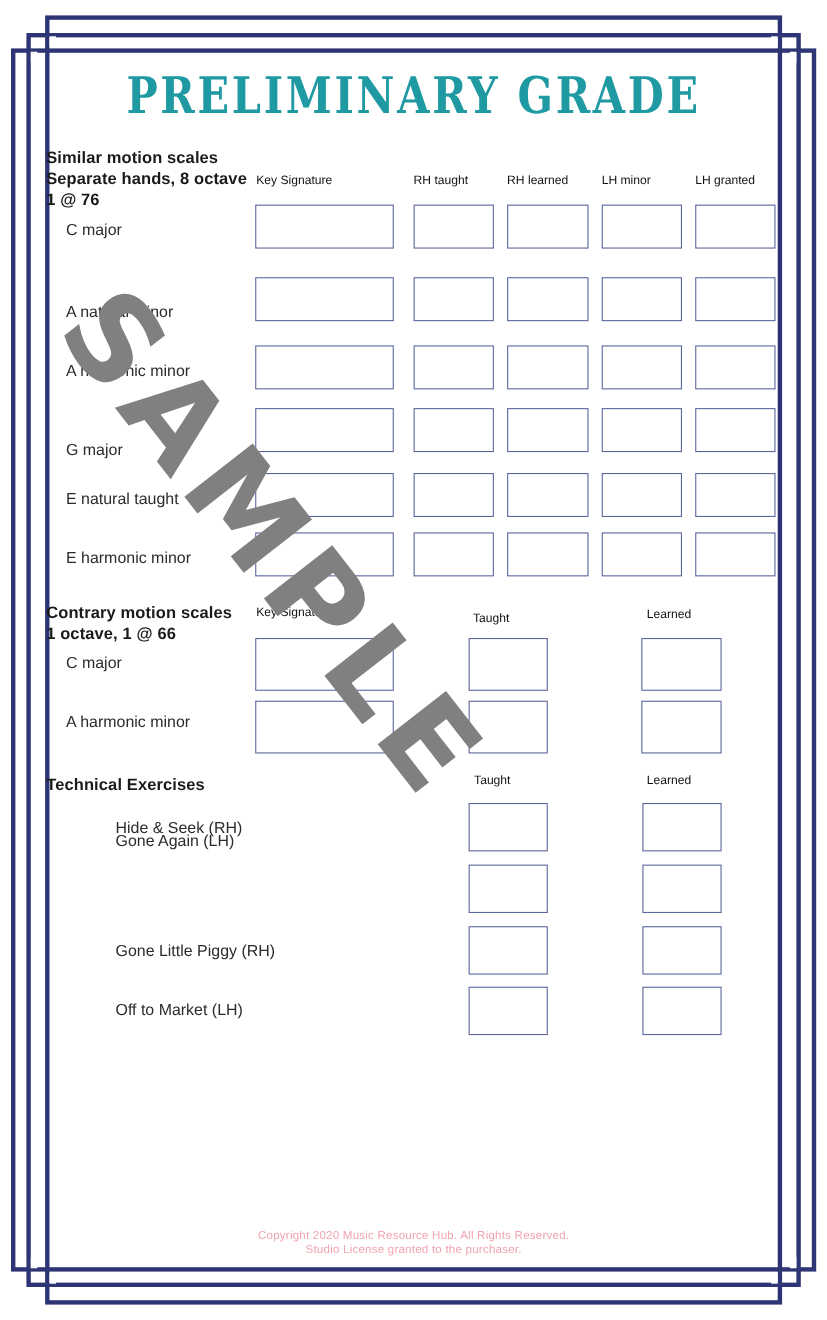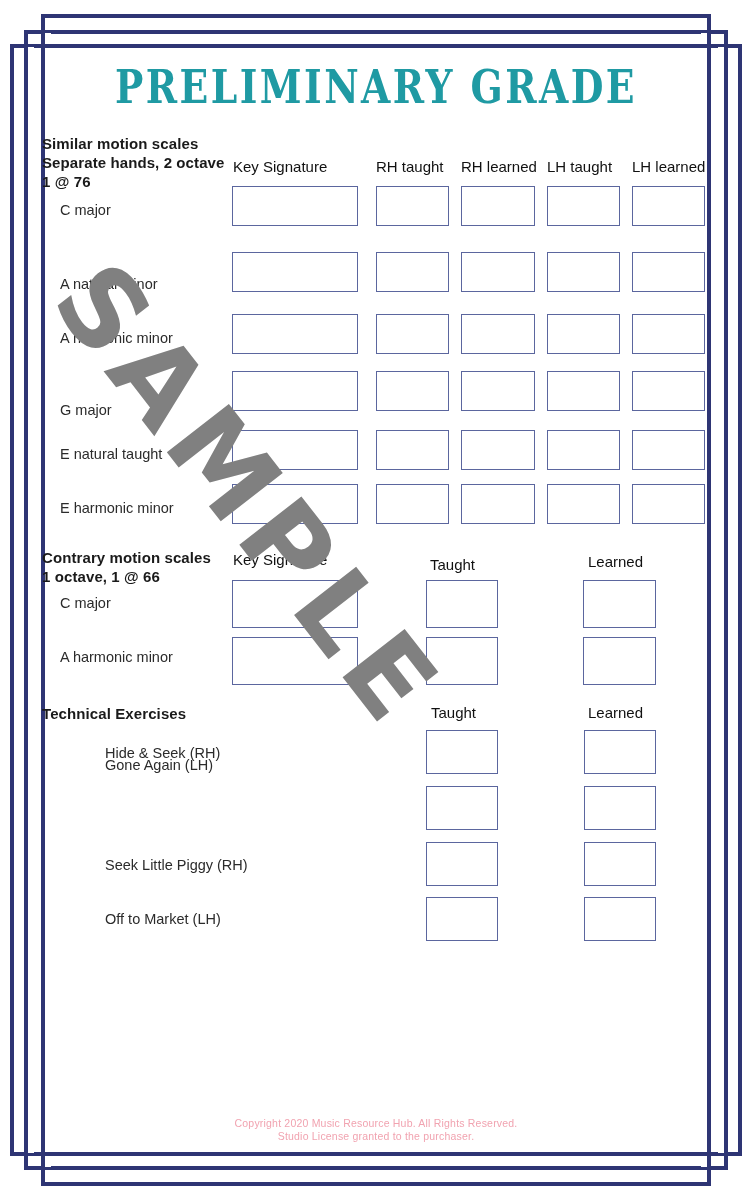--- a/index.html
+++ b/index.html
@@ -62,21 +62,21 @@
     position: absolute;
     color: #1a1a1a;
     font-size: 15px;
     font-weight: 700;
     letter-spacing: .1px;
     white-space: nowrap;
   }
   .col-head {
     position: absolute;
     color: #111111;
-    font-size: 15px;
+    font-size: 11px;
     font-weight: 400;
     white-space: nowrap;
   }
   .row-label {
     position: absolute;
     color: #2b2b2b;
     font-size: 14.5px;
     font-weight: 400;
     white-space: nowrap;
   }
@@ -145,28 +145,28 @@
   <div class="weave" style="right:28px; bottom:12px; width:11px; height:6px;"></div>
   <div class="weave" style="right:45px; bottom:33px; width:6px;  height:10px;"></div>
   <div class="weave" style="right:28px; bottom:47px; width:6px;  height:10px;"></div>
 </div>
 
 <div class="title">PRELIMINARY GRADE</div>
 
 <div class="sheet">
 
   <div class="sect-title" style="left:42px; top:135px;">Similar motion scales</div>
-  <div class="sect-title" style="left:42px; top:154px;">Separate hands, 2 octave</div>
+  <div class="sect-title" style="left:42px; top:154px;">Separate hands, 8 octave</div>
   <div class="sect-title" style="left:42px; top:173px;">1 @ 76</div>
 
   <div class="col-head" style="left:233px; top:158px;">Key Signature</div>
   <div class="col-head" style="left:376px; top:158px;">RH taught</div>
   <div class="col-head" style="left:461px; top:158px;">RH learned</div>
-  <div class="col-head" style="left:547px; top:158px;">LH taught</div>
-  <div class="col-head" style="left:632px; top:158px;">LH learned</div>
+  <div class="col-head" style="left:547px; top:158px;">LH minor</div>
+  <div class="col-head" style="left:632px; top:158px;">LH granted</div>
 
   <div class="row-label" style="left:60px; top:202px;">C major</div>
   <div class="cell" style="left:232px; top:186px; width:126px; height:40px;"></div>
   <div class="cell" style="left:376px; top:186px; width:73px;  height:40px;"></div>
   <div class="cell" style="left:461px; top:186px; width:74px;  height:40px;"></div>
   <div class="cell" style="left:547px; top:186px; width:73px;  height:40px;"></div>
   <div class="cell" style="left:632px; top:186px; width:73px;  height:40px;"></div>
 
   <div class="row-label" style="left:60px; top:276px;">A natural minor</div>
   <div class="cell" style="left:232px; top:252px; width:126px; height:40px;"></div>
@@ -226,21 +226,21 @@
   <div class="col-head" style="left:588px; top:704px;">Learned</div>
 
   <div class="row-label" style="left:105px; top:745px;">Hide &amp; Seek (RH)</div>
   <div class="cell" style="left:426px; top:730px; width:72px; height:44px;"></div>
   <div class="cell" style="left:584px; top:730px; width:72px; height:44px;"></div>
 
   <div class="row-label" style="left:105px; top:757px;">Gone Again (LH)</div>
   <div class="cell" style="left:426px; top:786px; width:72px; height:44px;"></div>
   <div class="cell" style="left:584px; top:786px; width:72px; height:44px;"></div>
 
-  <div class="row-label" style="left:105px; top:857px;">Seek Little Piggy (RH)</div>
+  <div class="row-label" style="left:105px; top:857px;">Gone Little Piggy (RH)</div>
   <div class="cell" style="left:426px; top:842px; width:72px; height:44px;"></div>
   <div class="cell" style="left:584px; top:842px; width:72px; height:44px;"></div>
 
   <div class="row-label" style="left:105px; top:911px;">Off to Market (LH)</div>
   <div class="cell" style="left:426px; top:897px; width:72px; height:44px;"></div>
   <div class="cell" style="left:584px; top:897px; width:72px; height:44px;"></div>
 
 </div>
 
 <div class="watermark">SAMPLE</div>

